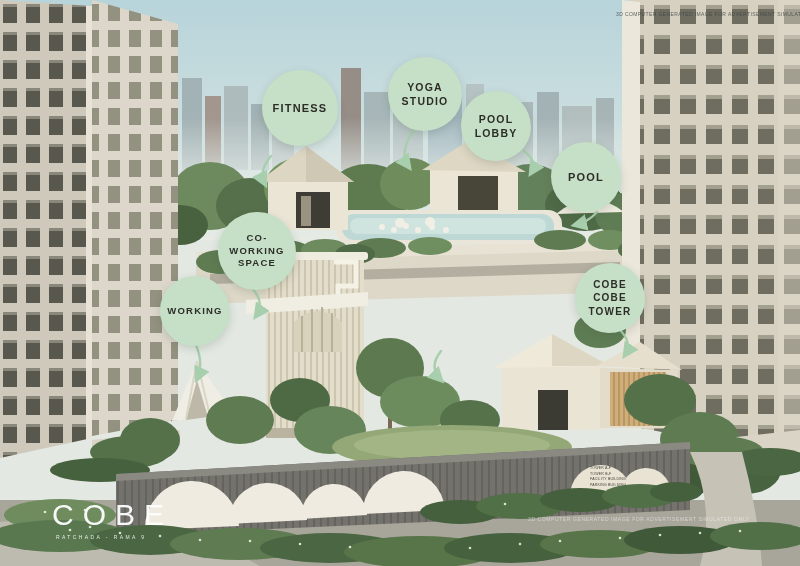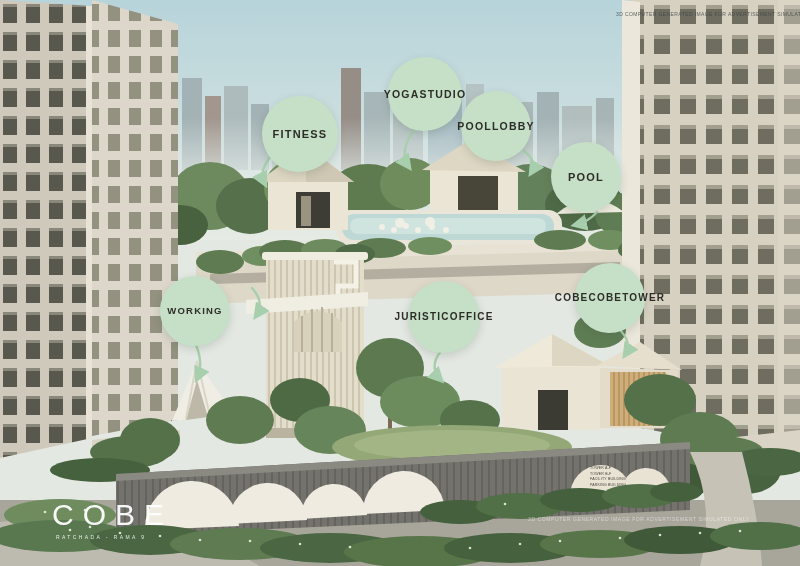--- a/index.html
+++ b/index.html
@@ -3,21 +3,21 @@
 <meta charset="utf-8">
 <style>
   html,body{margin:0;padding:0;background:#222;}
   .stage{
     position:relative;width:800px;height:566px;overflow:hidden;
     font-family:"Liberation Sans",sans-serif;background:#e3e8e2;
   }
   .scene,.arrows{position:absolute;left:0;top:0;}
   .arrows{z-index:3;pointer-events:none;}
   .bubble{
-    position:absolute;z-index:4;display:flex;flex-direction:row;
+    position:absolute;z-index:4;display:flex;flex-direction:column;
     align-items:center;justify-content:center;text-align:center;
     background:var(--bubble,#c6e0c8);color:var(--bubble-text,#2d2d28);
     border-radius:51% 49% 52% 48% / 49% 52% 48% 51%;
     font-weight:700;letter-spacing:1.2px;line-height:1.35;
     box-shadow:0 3px 8px rgba(50,80,55,.18);
   }
   .bubble span{display:block;}
   .overlay-text{position:absolute;z-index:5;}
   .logo{
     left:52px;top:498px;color:var(--logo-text,#ffffff);
@@ -296,47 +296,48 @@
       <path d="M414 130 C404 144 401 156 409 167" marker-end="url(#ah)"></path>
       <path d="M524 151 C533 158 536 165 531 173" marker-end="url(#ah)"></path>
       <path d="M597 212 C591 219 584 223 575 225" marker-end="url(#ah)"></path>
       <path d="M252 288 C260 297 263 306 256 316" marker-end="url(#ah)"></path>
       <path d="M196 345 C201 357 202 368 197 379" marker-end="url(#ah)"></path>
       <path d="M441 351 C433 361 432 371 441 380" marker-end="url(#ah)"></path>
       <path d="M619 329 C628 338 631 346 625 355" marker-end="url(#ah)"></path>
     </g>
   </svg>
 
-  <div class="bubble" style="left:262px;top:96px;width:76px;height:76px;font-size:11px;">
+  <div class="bubble" style="left:262px;top:70px;width:76px;height:76px;font-size:11px;">
     <span>FITNESS</span>
   </div>
 
   <div class="bubble" style="left:388px;top:57px;width:74px;height:74px;font-size:10.5px;">
     <span>YOGA</span>
     <span>STUDIO</span>
   </div>
 
   <div class="bubble" style="left:461px;top:91px;width:70px;height:70px;font-size:10.5px;">
     <span>POOL</span>
     <span>LOBBY</span>
   </div>
 
   <div class="bubble" style="left:551px;top:142px;width:70px;height:70px;font-size:11px;">
     <span>POOL</span>
   </div>
 
+  <div class="bubble" style="left:218px;top:212px;width:78px;height:78px;font-size:9.5px;">
+    <span>CO-</span>
+    <span>WORKING</span>
+    <span>SPACE</span>
+  </div>
 
   <div class="bubble" style="left:160px;top:276px;width:70px;height:70px;font-size:9.5px;">
     <span>WORKING</span>
   </div>
 
-  <div class="bubble" style="left:408px;top:281px;width:72px;height:72px;font-size:10px;">
-    <span>JURISTIC</span>
-    <span>OFFICE</span>
-  </div>
 
   <div class="bubble" style="left:575px;top:263px;width:70px;height:70px;font-size:10px;">
     <span>COBE</span>
     <span>COBE</span>
     <span>TOWER</span>
   </div>
 
   <div class="overlay-text wm-top">3D COMPUTER GENERATED IMAGE FOR ADVERTISEMENT SIMULATED ONLY</div>
 
   <div class="overlay-text sign">

